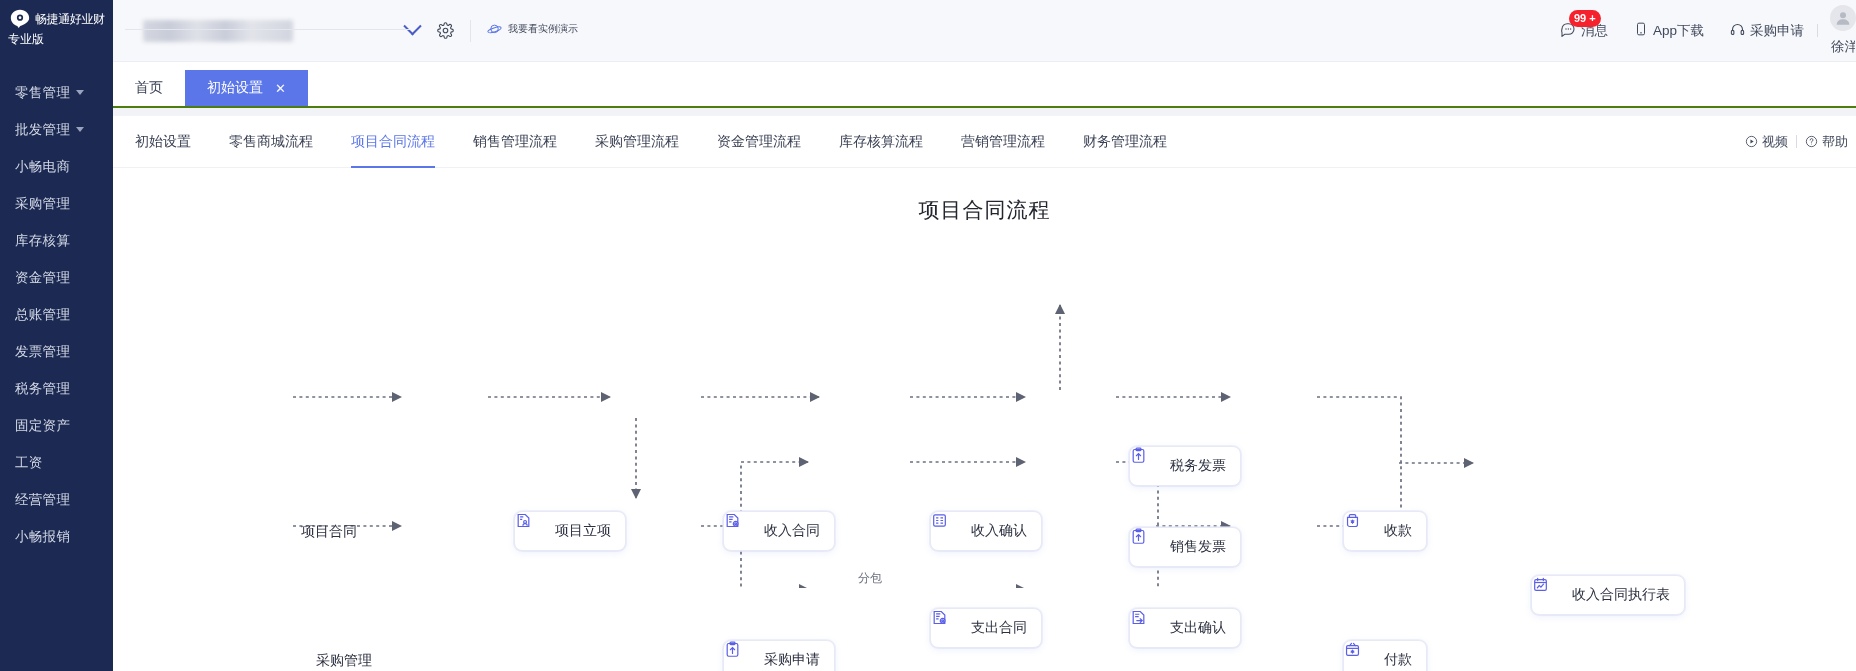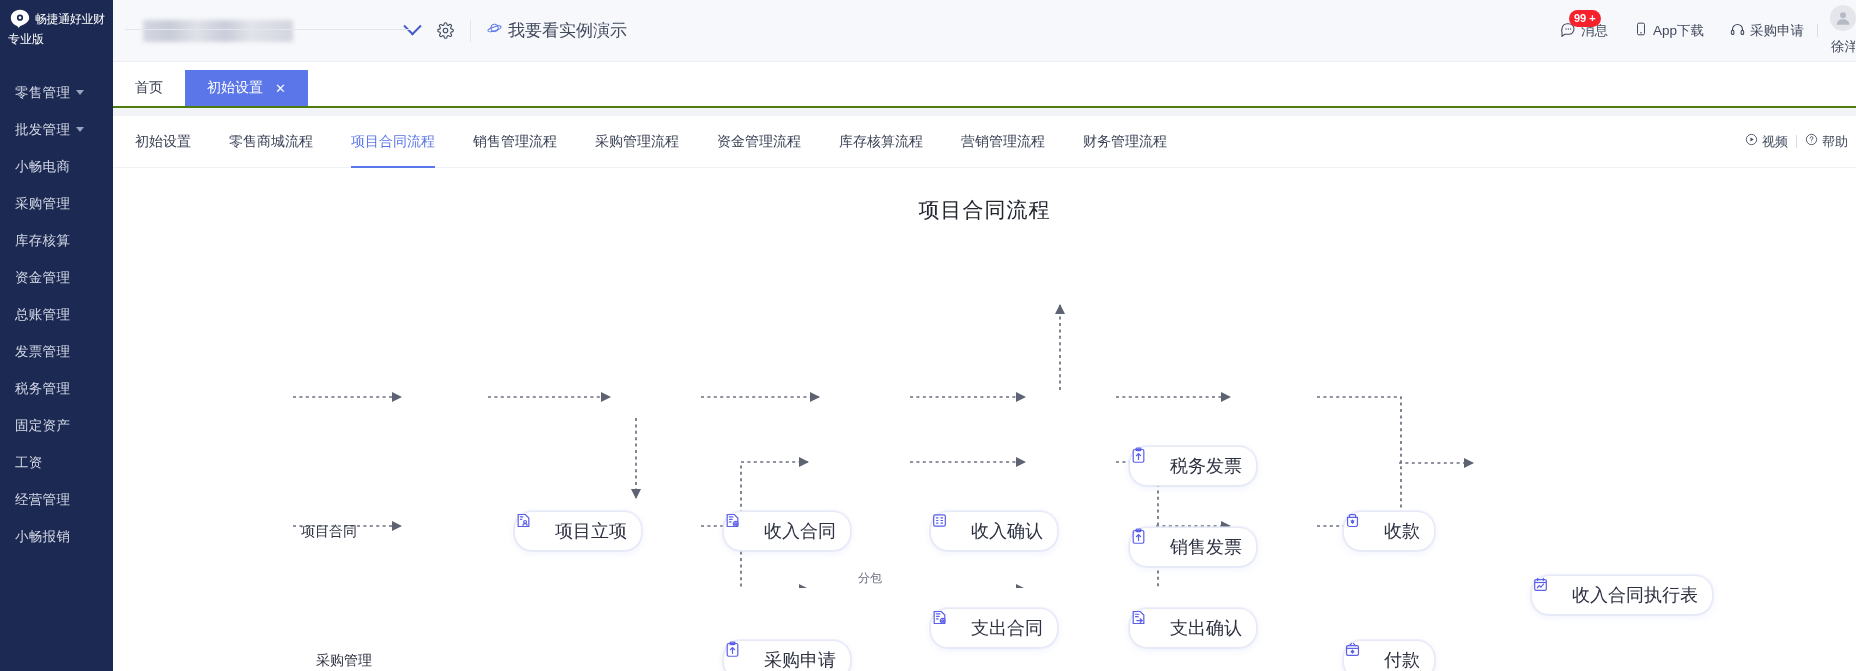--- a/index.html
+++ b/index.html
@@ -77,21 +77,21 @@
     position:absolute; left:12px; bottom:12px; width:285px; height:1px; background:#e3e6ee;
   }
   .chev-down {
     margin-left:auto; margin-right:4px;
     width:13px;height:13px;
     border-right:2px solid #4a5cc7; border-bottom:2px solid #4a5cc7;
     transform: rotate(45deg) translate(-3px,-3px);
   }
   .gear { margin-left:14px; cursor:pointer; display:flex; align-items:center; }
   .vdiv { width:1px; height:22px; background:#e2e5ec; margin:0 16px; }
-  .demo-link { display:flex; align-items:center; gap:6px; color:#41495c; font-size:17px; cursor:pointer; }
+  .demo-link { display:flex; align-items:flex-start; gap:6px; color:#41495c; font-size:10px; cursor:pointer; }
 
   .topbar-right {
     margin-left:auto; display:flex; align-items:center; gap:0; padding-right:0px; height:100%;
   }
   .tr-item { display:flex; align-items:center; gap:5px; color:#41495c; font-size:13.5px; cursor:pointer; position:relative; padding: 0 13px; }
   .badge {
     position:absolute; top:-11px; left:22px;
     background:#f5222d; color:#fff;
     font-size:11px; line-height:1;
     padding:3px 5px 3px 5px; border-radius:9px;
@@ -131,42 +131,42 @@
   }
   .stab {
     font-size:14px; color:#3a4154; margin-right:38px; cursor:pointer;
     position:relative; height:52px; display:flex; align-items:center; white-space:nowrap;
   }
   .stab.active { color:#5b76e8; }
   .stab.active::after {
     content:""; position:absolute; left:0; right:0; bottom:0; height:2px; background:#5b76e8;
   }
   .subtabs-right { margin-left:auto; display:flex; align-items:center; gap:0; padding-right:0; font-size:13px; color:#41495c;}
-  .srt { display:flex; align-items:flex-start; gap:4px; cursor:pointer; padding:0 8px;}
+  .srt { display:flex; align-items:flex-end; gap:4px; cursor:pointer; padding:0 8px;}
   .srt-div { width:1px;height:13px;background:#d9dce3; }
 
   
   .flow-wrap { flex:1 1 auto; position:relative; overflow:hidden; }
   .flow-title {
     text-align:center; font-size:21px; color:#23262e; letter-spacing:1px;
     margin-top:28px; font-weight:normal;
   }
   .flow-canvas { position:absolute; inset:0; }
   .flow-canvas svg { position:absolute; left:0; top:0; }
 
   .node {
     position:absolute;
     height:40px;
     background:#fff;
     border:1px solid #e7e9f5;
-    border-radius:18px;
+    border-radius:8px;
     box-shadow: 0 2px 7px rgba(91,118,232,0.10), 0 0 0 1px rgba(233,235,248,0.6);
     display:flex; align-items:center; gap:8px;
     padding: 0 14px;
-    font-size:18px; color:#2c3040;
+    font-size:14px; color:#2c3040;
     cursor:pointer;
     white-space:nowrap;
   }
   .node .ico { width:18px;height:18px;flex:0 0 18px; display:flex;align-items:center;justify-content:center;}
   .node .ico svg { display:block; }
 
   .rowlabel {
     position:absolute; font-size:14px; color:#2c3040; white-space:nowrap;
   }
   .edgelabel {

